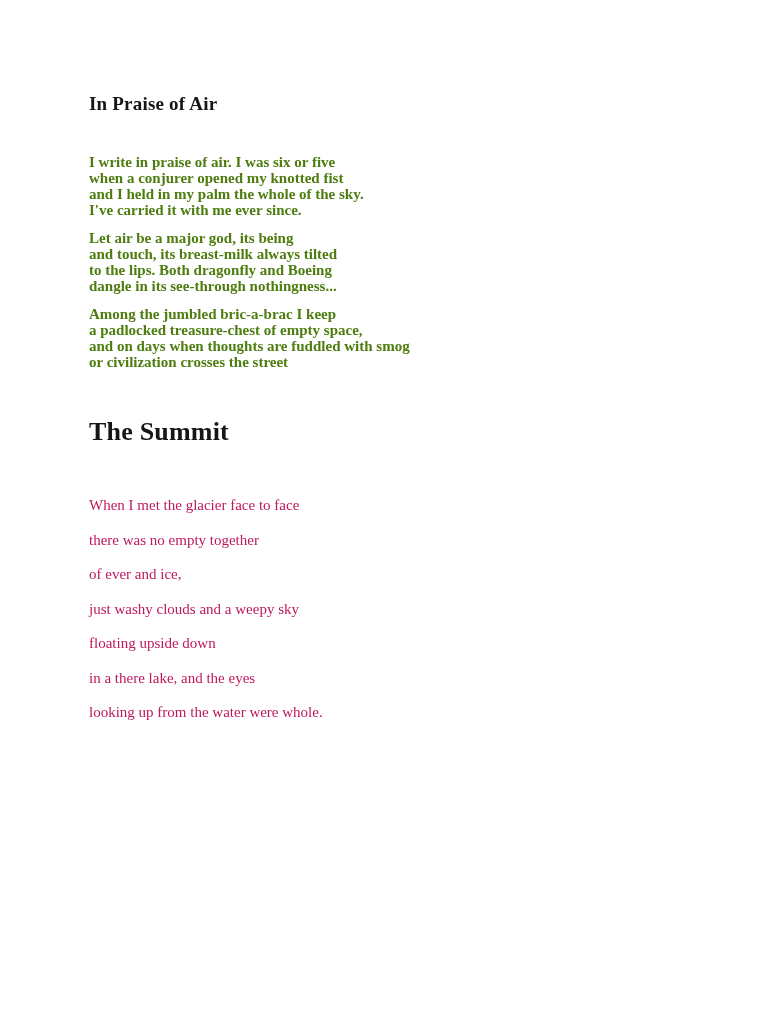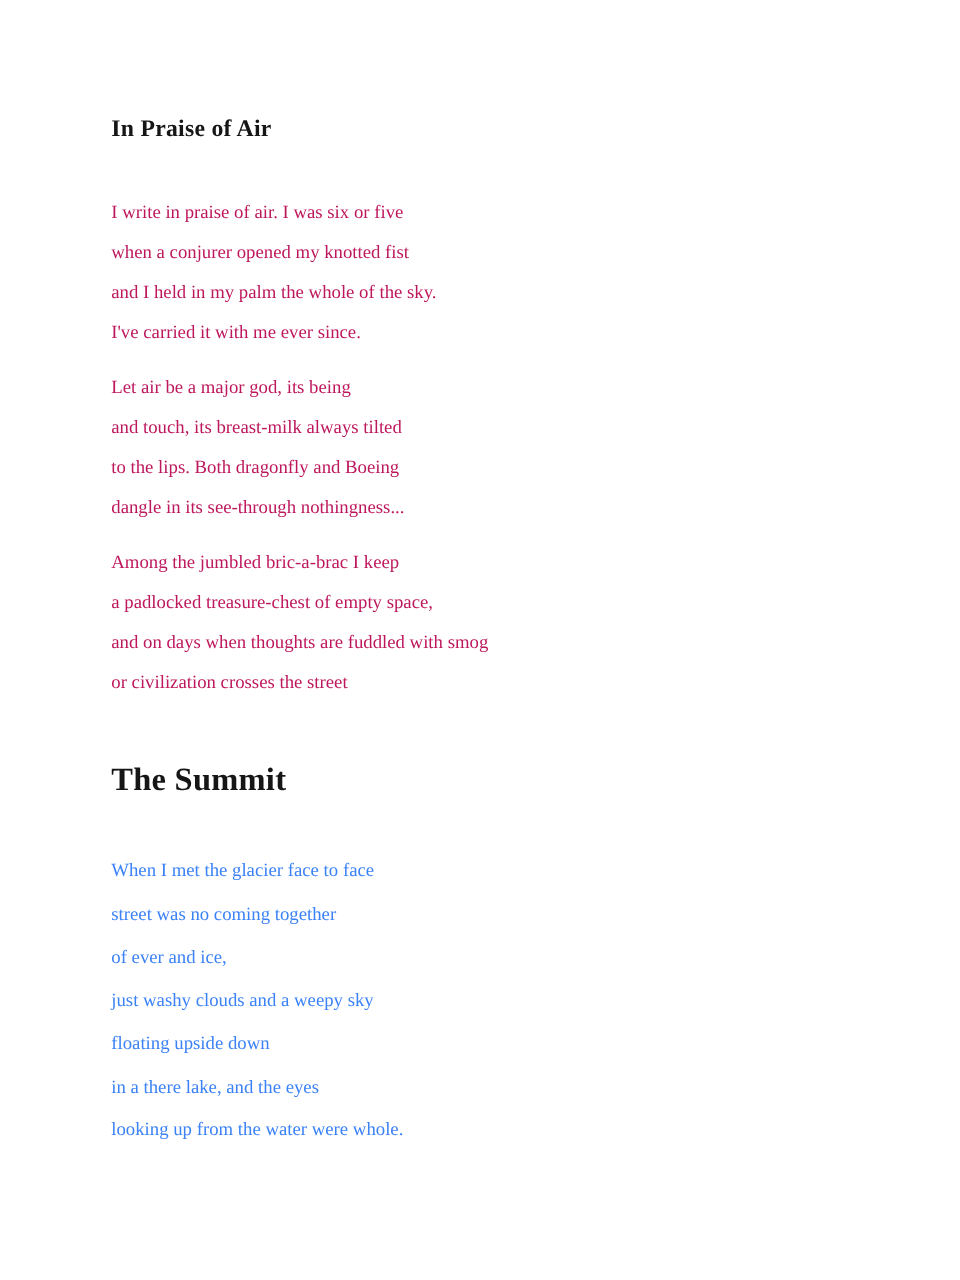--- a/index.html
+++ b/index.html
@@ -29,29 +29,30 @@
     line-height: 23px;
   }
   .poem-title.second {
     font-size: 26px;
     line-height: 26px;
     margin: 49px 0 49px 0;
   }
   .stanza {
     margin: 0 0 12px 0;
     font-size: 15px;
-    line-height: 32px;
+    line-height: 16px;
     white-space: pre-line;
-    color: #be185d;
+    color: #4d7c0f;
+    font-weight: bold;
   }
   .poem-line {
     margin: 0 0 12px 0;
     font-size: 15px;
     line-height: 22.5px;
-    color: #3b82f6;
+    color: #be185d;
   }
 </style>
 </head>
 <body>
 
 <div class="page">
 
   <section>
     <h1 class="poem-title first">In Praise of Air</h1>
 
@@ -66,21 +67,21 @@
     <p class="stanza">Among the jumbled bric-a-brac I keep
 a padlocked treasure-chest of empty space,
 and on days when thoughts are fuddled with smog
 or civilization crosses the street</p>
   </section>
 
   <section>
     <h1 class="poem-title second">The Summit</h1>
 
     <p class="poem-line">When I met the glacier face to face</p>
-    <p class="poem-line">street was no coming together</p>
+    <p class="poem-line">there was no empty together</p>
     <p class="poem-line">of ever and ice,</p>
     <p class="poem-line">just washy clouds and a weepy sky</p>
     <p class="poem-line">floating upside down</p>
     <p class="poem-line">in a there lake, and the eyes</p>
     <p class="poem-line">looking up from the water were whole.</p>
   </section>
 
 </div>
 
 </body></html>

